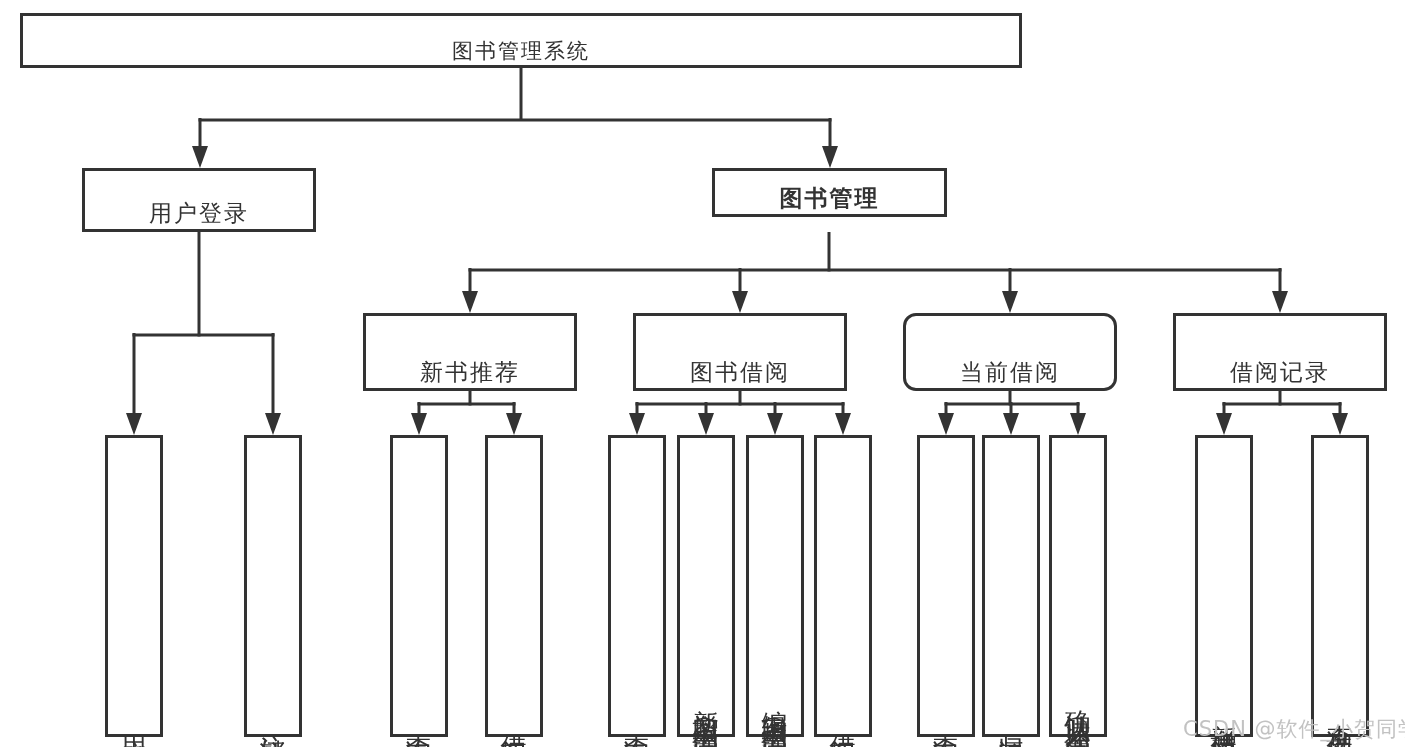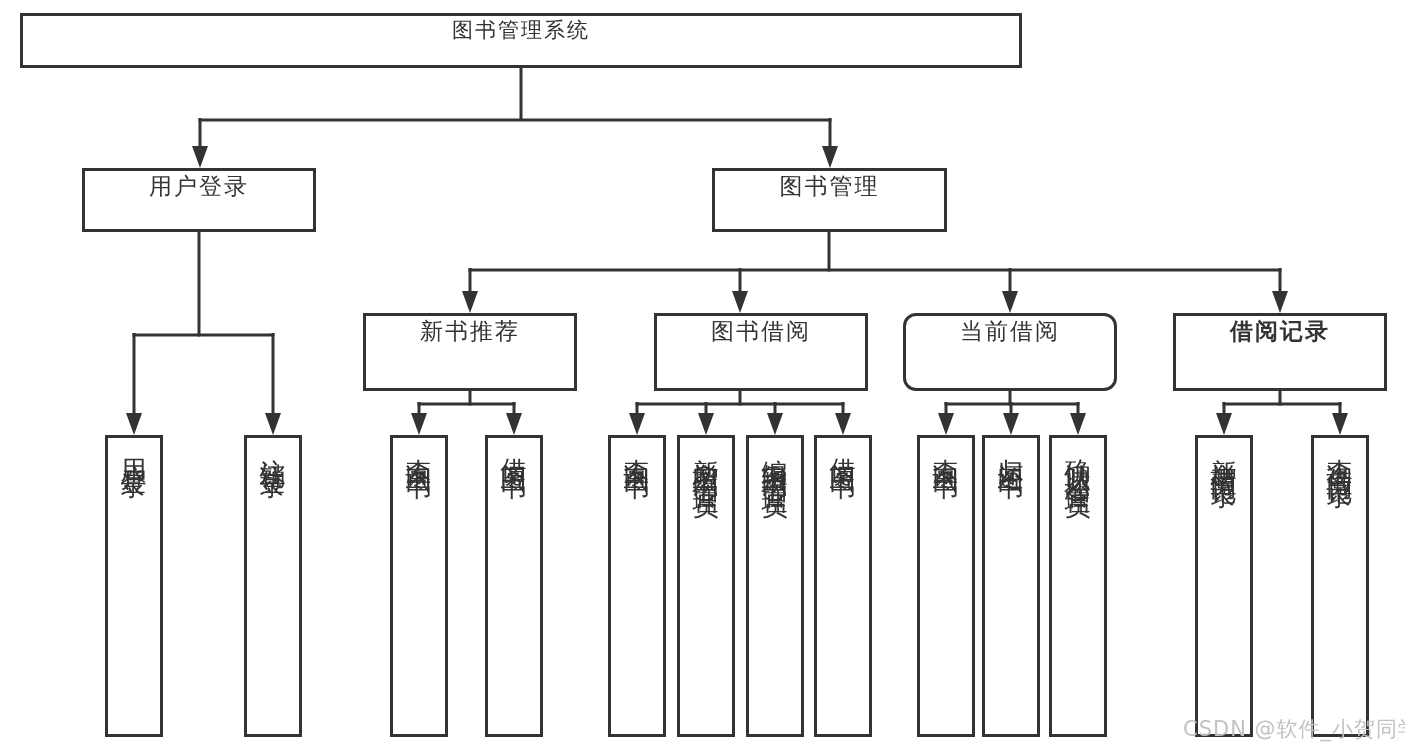--- a/index.html
+++ b/index.html
@@ -20,34 +20,34 @@
     left: 0; top: 0;
     width: 1405px; height: 747px;
     pointer-events: none;
   }
   .box {
     position: absolute;
     box-sizing: border-box;
     border: 3px solid #333333;
     background: #ffffff;
     display: flex;
-    align-items: flex-start;
+    align-items: flex-end;
     justify-content: center;
     color: #333333;
     z-index: 2;
   }
   .hbox { font-size: 23px; letter-spacing: 2px; }
   .root-box { left: 20px; top: 13px; width: 1002px; height: 55px; font-size: 21px; }
   .l2a { left: 82px;  top: 168px; width: 234px; height: 64px; }
-  .l2b { left: 712px; top: 168px; width: 235px; height: 64px; }
+  .l2b { left: 712px; top: 168px; width: 235px; height: 49px; font-weight: bold; }
   .l3  { top: 313px; width: 214px; height: 78px; }
   .l3a { left: 363px; }
-  .l3b { left: 654px; }
+  .l3b { left: 633px; }
   .l3c { left: 903px; border-radius: 13px; }
-  .l3d { left: 1173px; font-weight: bold; }
+  .l3d { left: 1173px; }
   .vbox {
     top: 435px;
     width: 58px;
     height: 302px;
   }
   .vbox .vtext {
     writing-mode: vertical-rl;
     text-orientation: mixed;
     white-space: nowrap;
     font-size: 26px;

